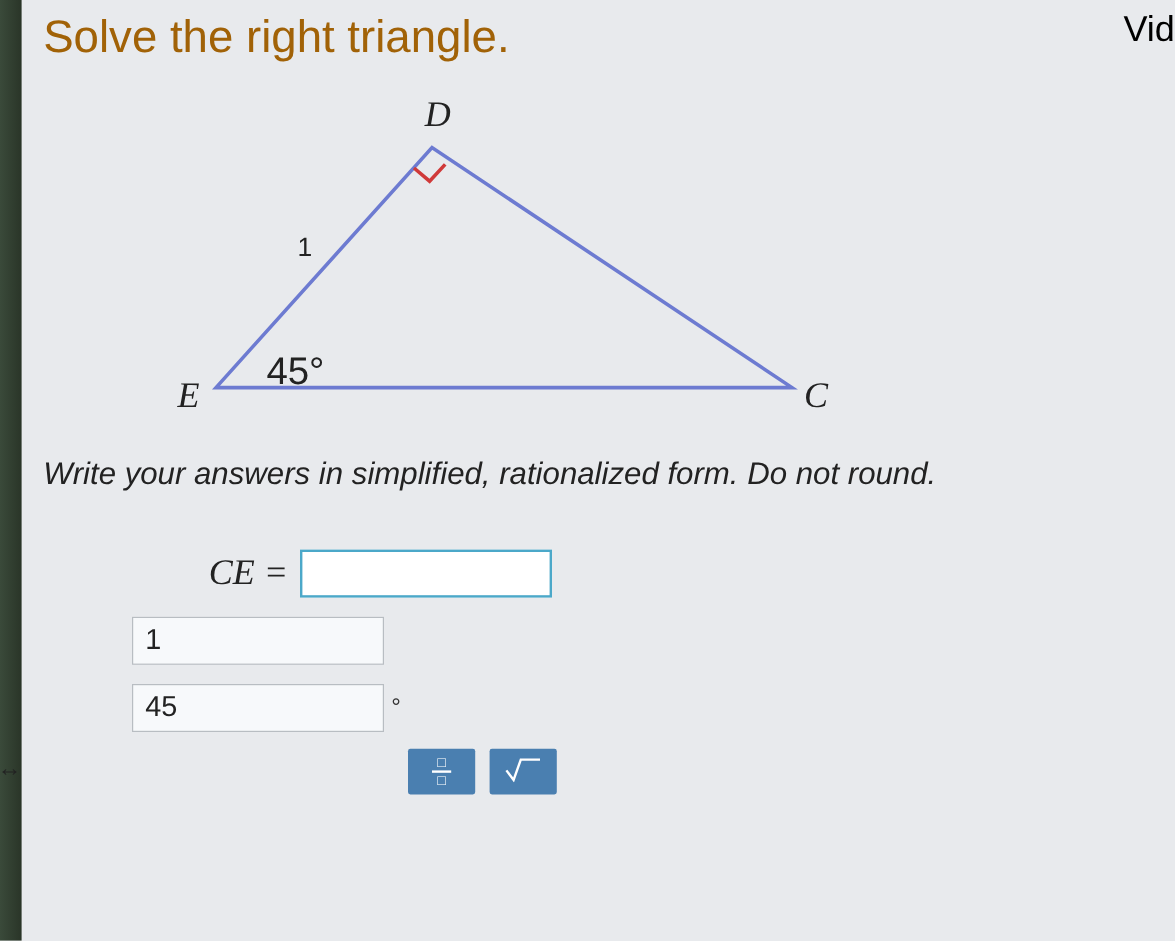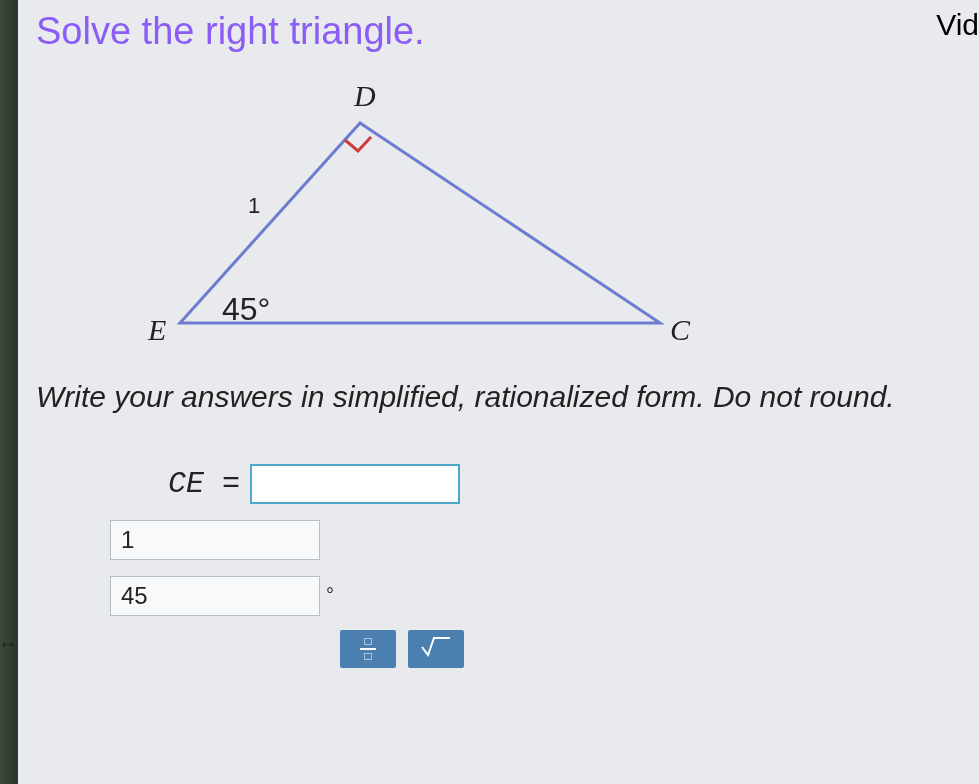--- a/index.html
+++ b/index.html
@@ -26,21 +26,21 @@
       color: #222;
     }
     .content {
       position: absolute;
       left: 30px; top: 0;
       right: 0; bottom: 0;
       padding-top: 10px;
     }
     .title {
       font-size: 38px;
-      color: #8b5cf6;
+      color: #a16207;
       font-weight: 400;
       padding-left: 6px;
     }
     .vid-link {
       position: absolute;
       right: 0; top: 8px;
       font-size: 30px;
       color: #000000;
     }
     .figure-area {
@@ -65,38 +65,38 @@
       position: absolute;
       font-size: 22px;
       color: #222;
     }
     .angle-label {
       position: absolute;
       font-size: 32px;
       color: #222;
     }
     .instruction {
-      font-size: 30px;
+      font-size: 26px;
       font-style: italic;
       color: #222;
       padding: 14px 6px;
       line-height: 1.35;
     }
     .answer-section {
       margin-top: 30px;
       padding-left: 80px;
     }
     .answer-row {
       display: flex;
       align-items: center;
       margin-bottom: 12px;
       height: 44px;
     }
     .answer-label {
-      font-family: Liberation Mono, monospace;
+      font-family: Liberation Serif, serif;
       font-style: italic;
       font-size: 30px;
       color: #222;
       width: 140px;
       text-align: right;
       padding-right: 10px;
     }
     .answer-label .nonitalic { font-style: normal; }
     .answer-input {
       width: 210px;

